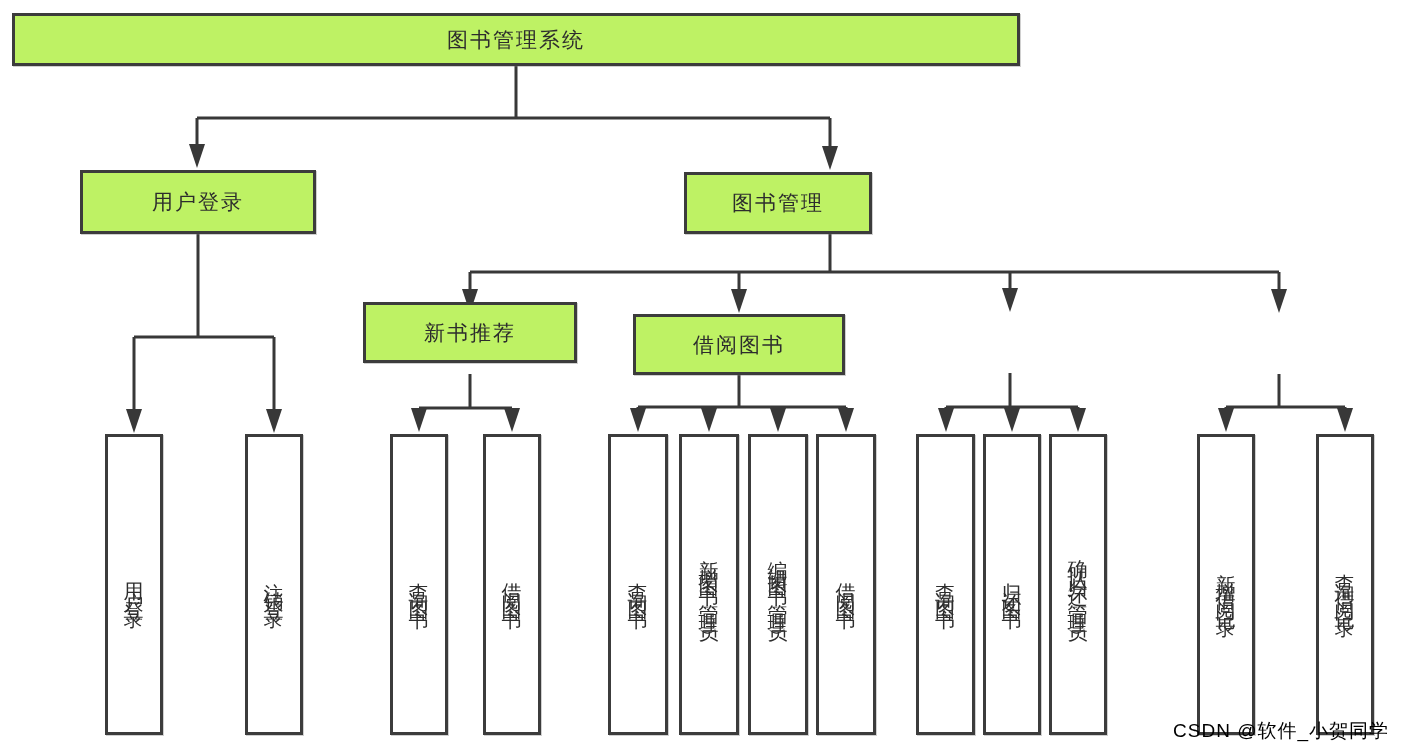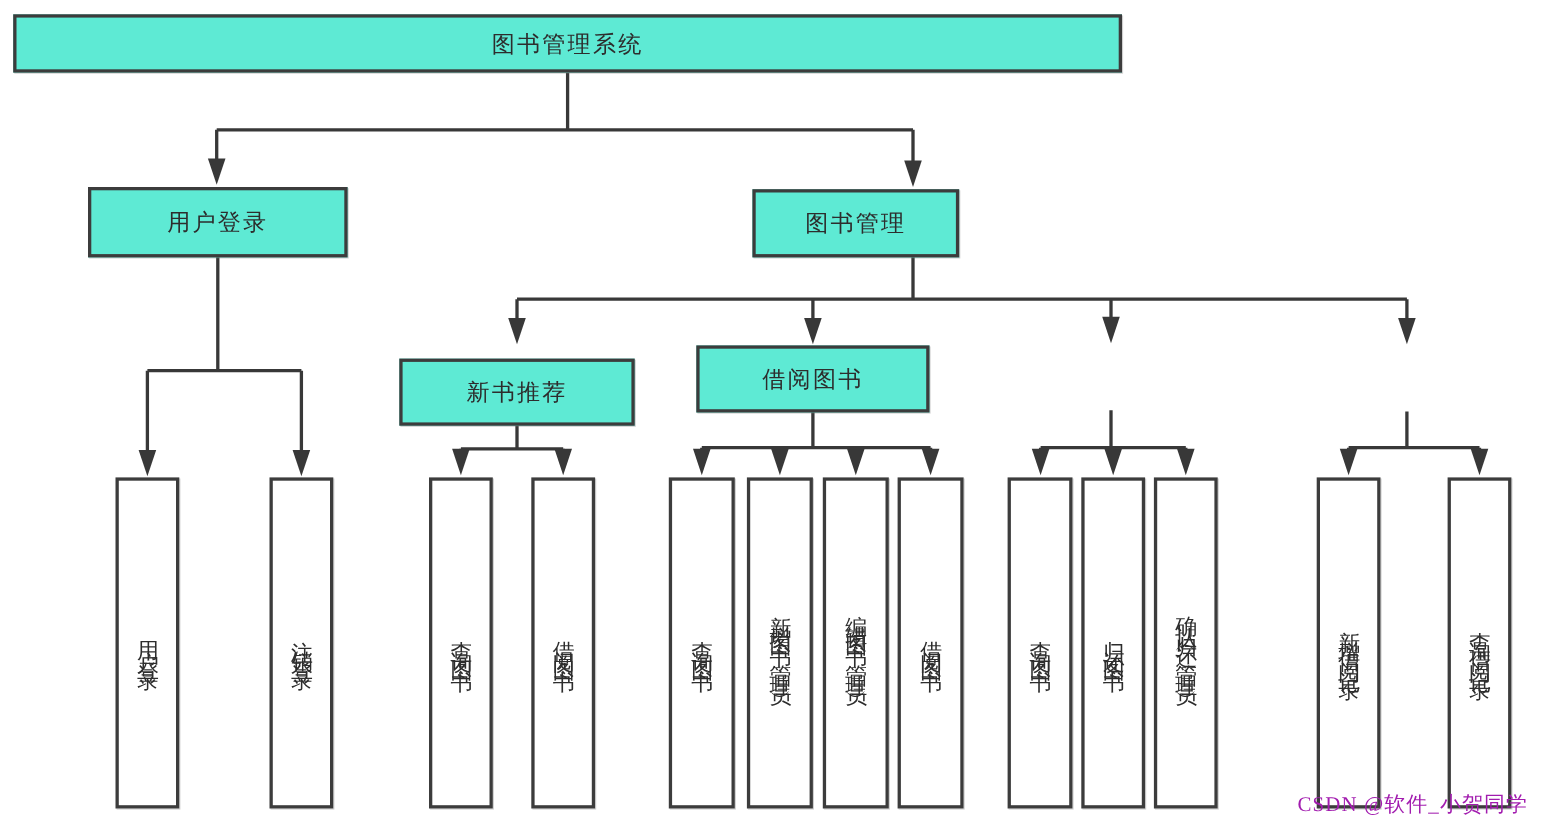--- a/index.html
+++ b/index.html
@@ -18,21 +18,21 @@
   .connectors {
     position: absolute;
     left: 0;
     top: 0;
     z-index: 1;
   }
   .hbox {
     position: absolute;
     box-sizing: border-box;
     border: 3px solid #3c3c3c;
-    background: #5eead4;
+    background: #bef264;
     display: flex;
     align-items: center;
     justify-content: center;
     z-index: 2;
     box-shadow: 1px 1px 0 rgba(120,120,120,0.35);
   }
   .hlabel {
     font-size: 21px;
     letter-spacing: 2px;
     color: #2d2d2d;
@@ -58,24 +58,23 @@
     letter-spacing: 9px;
     color: #2d2d2d;
     line-height: 1;
   }
   .watermark {
     position: absolute;
     right: 16px;
     bottom: 3px;
     font-size: 19px;
     letter-spacing: 1px;
-    color: #a21caf;
+    color: #000000;
     z-index: 3;
     white-space: nowrap;
-    font-family: Liberation Serif, serif;
   }
 </style>
 </head>
 <body>
 
 <div class="stage">
 
   <svg class="connectors" width="1405" height="747" viewBox="0 0 1405 747">
     <g stroke="#383838" stroke-width="3" fill="none">
 
@@ -120,21 +119,21 @@
     <span class="hlabel">图书管理系统</span>
   </div>
 
   <div class="hbox" style="left:80px;top:170px;width:236px;height:64px">
     <span class="hlabel">用户登录</span>
   </div>
   <div class="hbox" style="left:684px;top:172px;width:188px;height:62px">
     <span class="hlabel">图书管理</span>
   </div>
 
-  <div class="hbox" style="left:363px;top:326px;width:214px;height:61px">
+  <div class="hbox" style="left:363px;top:302px;width:214px;height:61px">
     <span class="hlabel">新书推荐</span>
   </div>
   <div class="hbox" style="left:633px;top:314px;width:212px;height:61px">
     <span class="hlabel">借阅图书</span>
   </div>
 
   <div class="vbox" style="left:105px;width:58px">
     <span class="vlabel">用户登录</span>
   </div>
   <div class="vbox" style="left:245px;width:58px">

